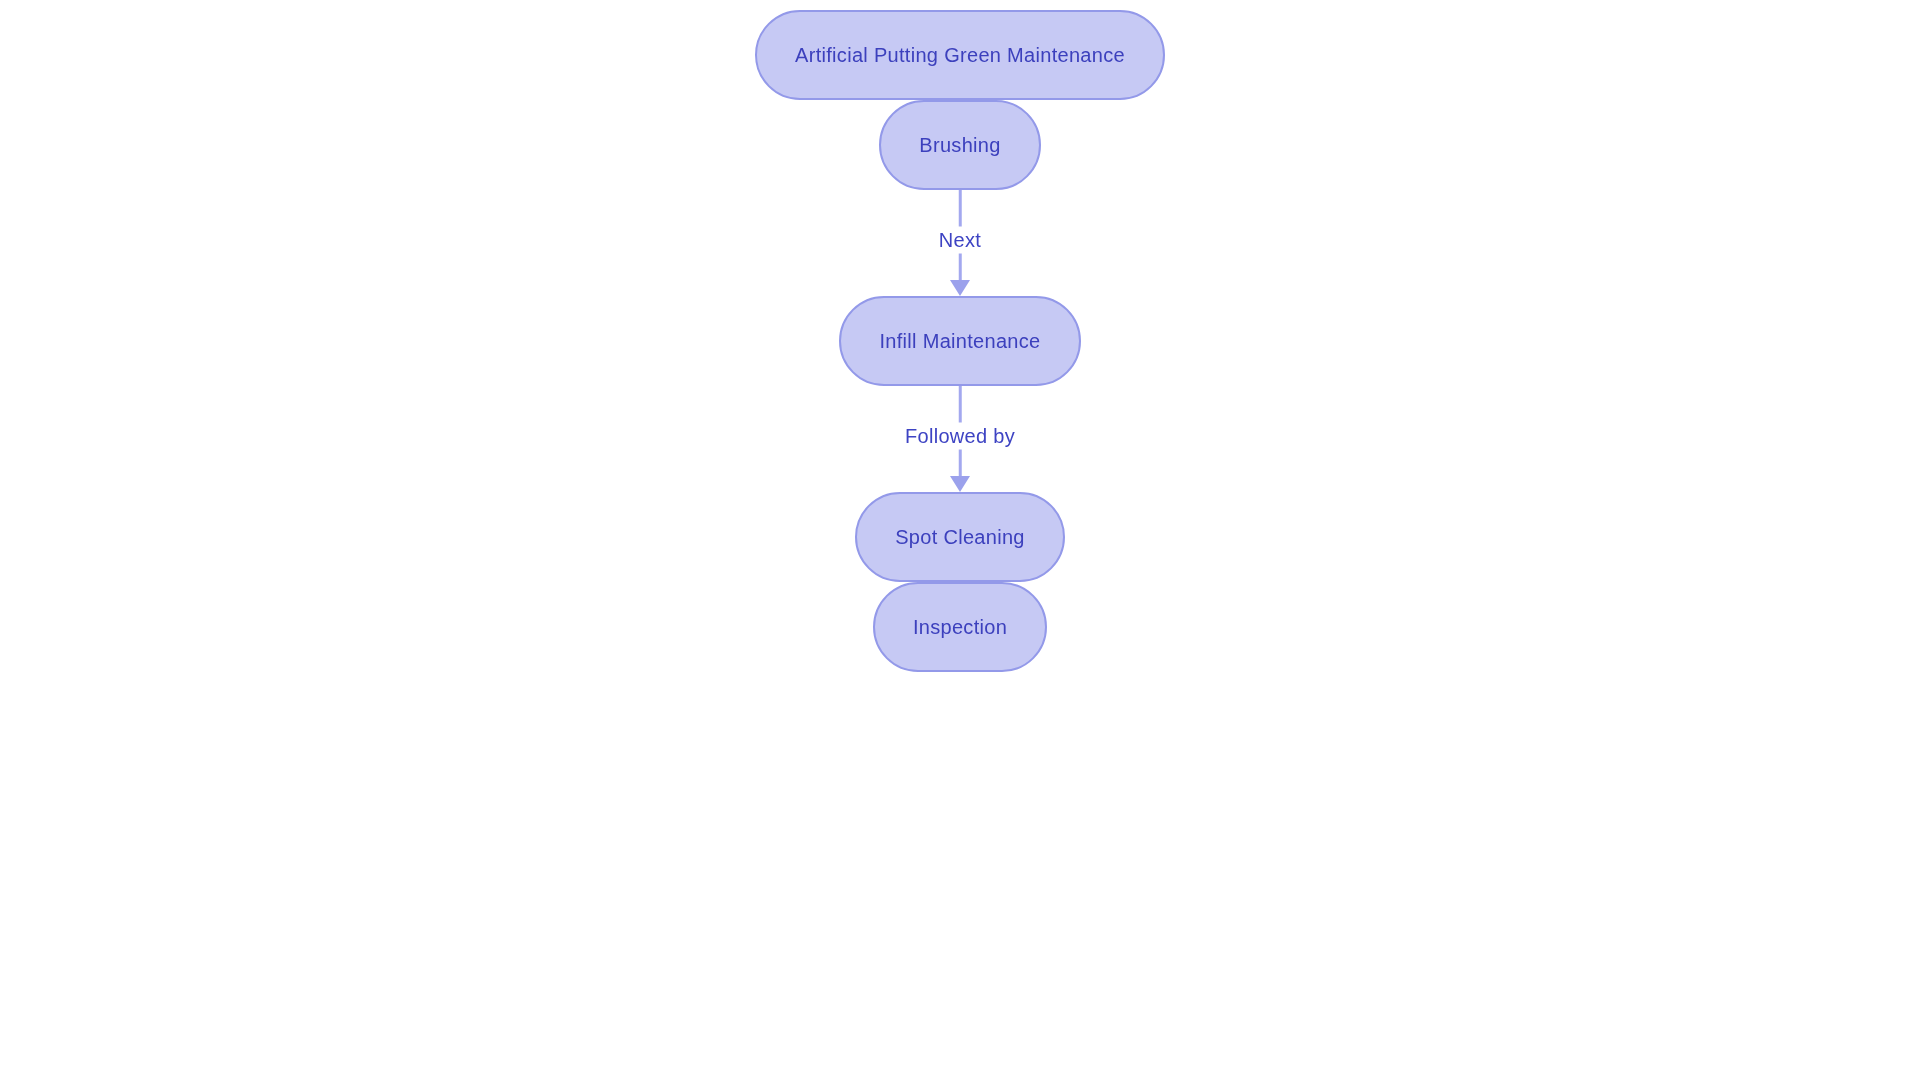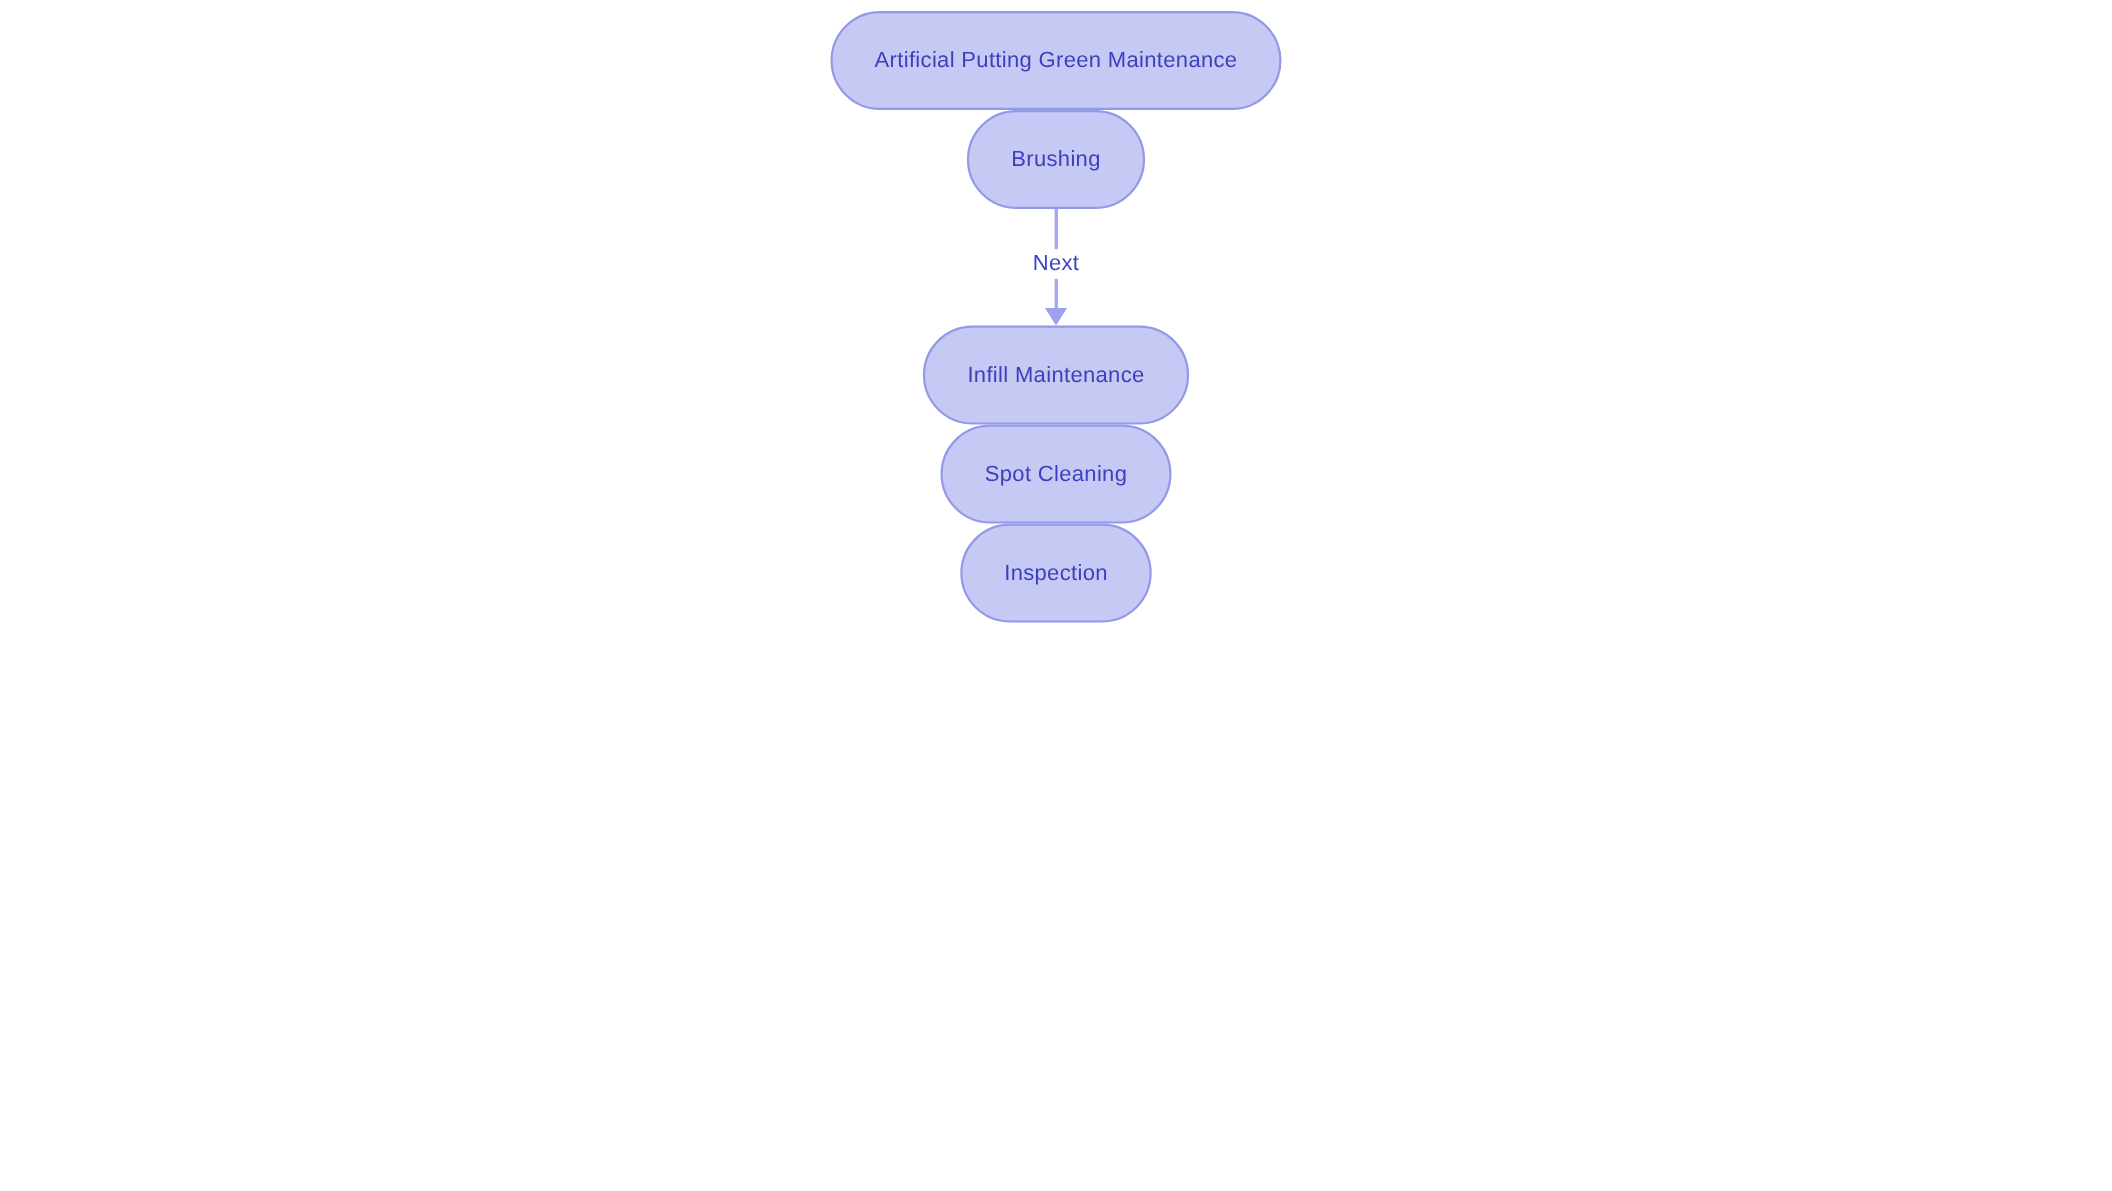--- a/index.html
+++ b/index.html
@@ -102,20 +102,25 @@
   <div class="connector">
     <div class="edge-line"></div>
     <div class="edge-label">Next</div>
     <div class="edge-arrowhead"></div>
   </div>
 
   <div class="flow-node">
     <span class="node-label">Infill Maintenance</span>
   </div>
 
+  <div class="connector">
+    <div class="edge-line"></div>
+    <div class="edge-label">Followed by</div>
+    <div class="edge-arrowhead"></div>
+  </div>
 
   <div class="flow-node">
     <span class="node-label">Spot Cleaning</span>
   </div>
 
 
   <div class="flow-node">
     <span class="node-label">Inspection</span>
   </div>
 

